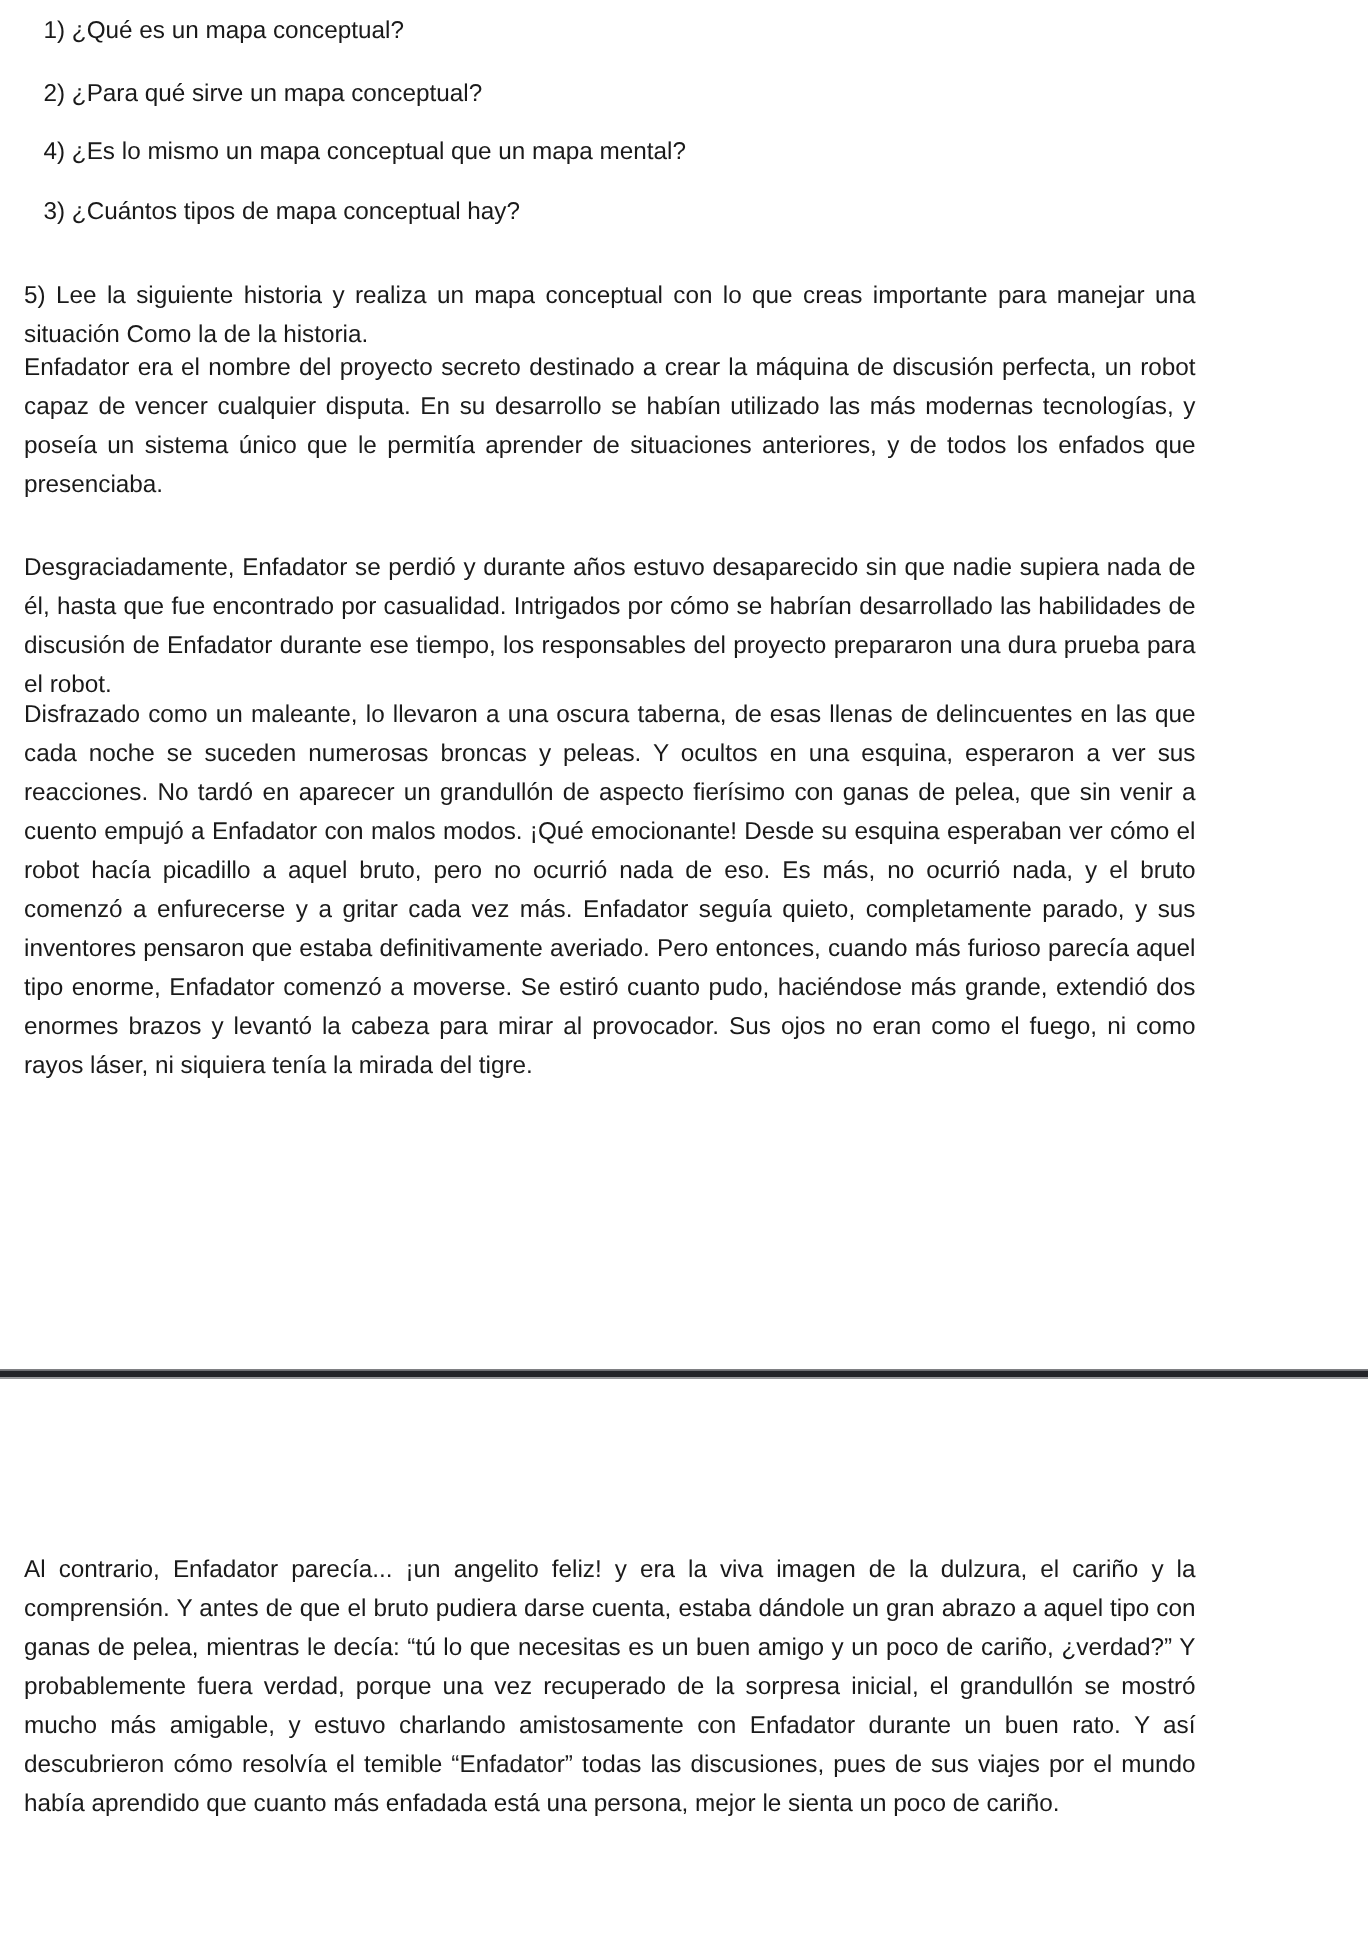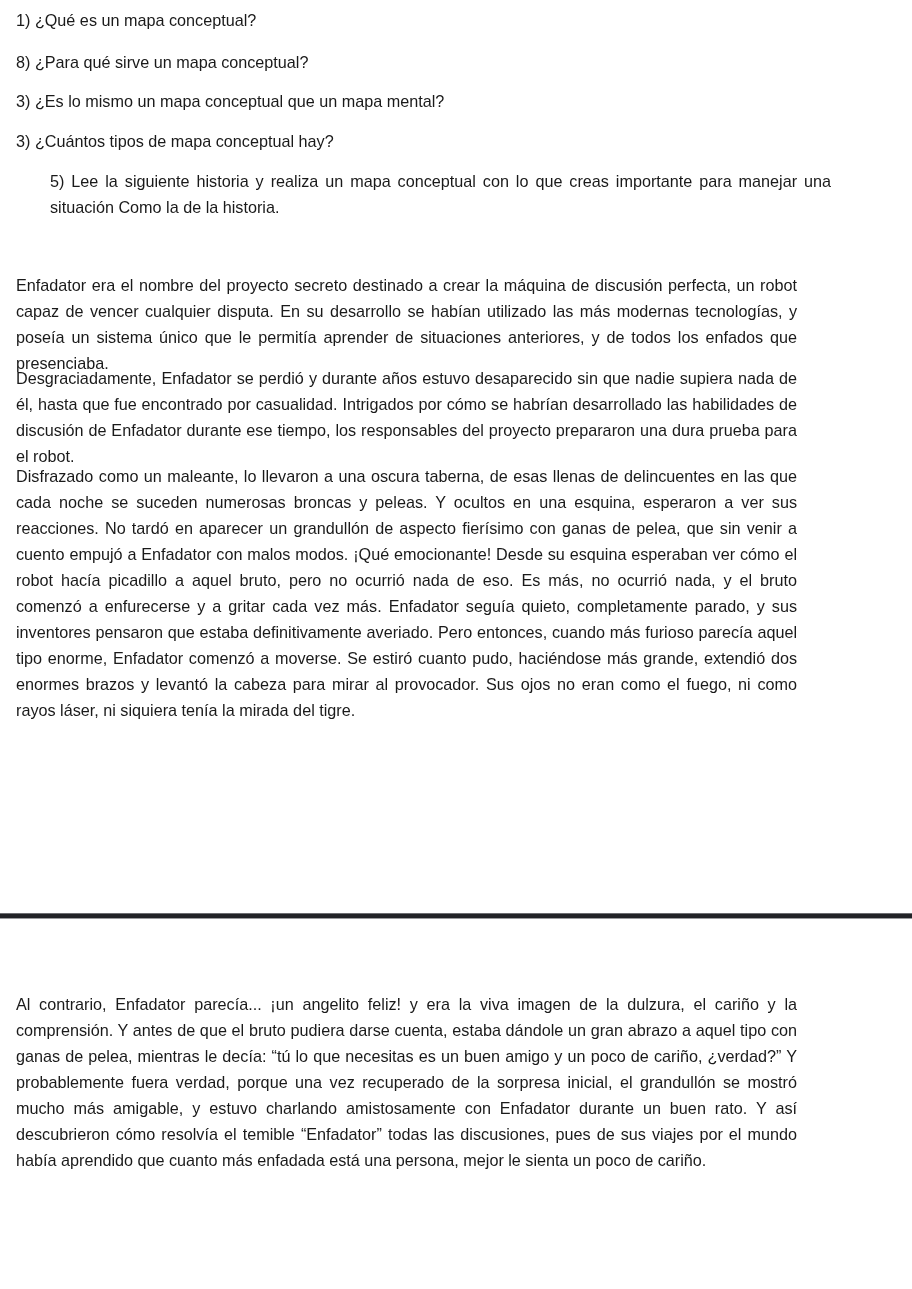--- a/index.html
+++ b/index.html
@@ -14,32 +14,32 @@
       overflow: hidden;
       font-family: "Liberation Sans", "DejaVu Sans", sans-serif;
       color: #1a1a1a;
     }
     .page {
       position: absolute;
       left: 0;
       width: 912px;
     }
     .page-top { top: 0; height: 913px; }
-    .page-bottom { top: 868px; height: 324px; }
+    .page-bottom { top: 910px; height: 324px; }
     .content {
       position: absolute;
       left: 16px;
       width: 781px;
       font-size: 16.2px;
       line-height: 26px;
     }
     .q {
       margin: 0;
       position: absolute;
-      left: 0;
+      left: 13px;
       white-space: nowrap;
       text-align: right;
     }
     .para {
       margin: 0;
       position: absolute;
       left: 0;
       width: 781px;
       text-align: justify;
       text-align-last: left;
@@ -55,26 +55,26 @@
       border-bottom: 1px solid #9a9b9e;
       box-sizing: border-box;
     }
   </style>
 </head>
 <body>
 
 <div class="page page-top">
   <div class="content" style="top:0;">
     <p class="q" style="top:7px;">1) ¿Qué es un mapa conceptual?</p>
-    <p class="q" style="top:49px;">8) ¿Para qué sirve un mapa conceptual?</p>
-    <p class="q" style="top:88px;">3) ¿Es lo mismo un mapa conceptual que un mapa mental?</p>
+    <p class="q" style="top:49px;">2) ¿Para qué sirve un mapa conceptual?</p>
+    <p class="q" style="top:88px;">4) ¿Es lo mismo un mapa conceptual que un mapa mental?</p>
     <p class="q" style="top:128px;">3) ¿Cuántos tipos de mapa conceptual hay?</p>
-    <p class="para" style="top:168px;margin-left:34px;">5) Lee la siguiente historia y realiza un mapa conceptual con lo que creas importante para manejar una situación Como la de la historia.</p>
+    <p class="para" style="top:184px;">5) Lee la siguiente historia y realiza un mapa conceptual con lo que creas importante para manejar una situación Como la de la historia.</p>
 
-    <p class="para" style="top:232px;margin-top:40px;">Enfadator era el nombre del proyecto secreto destinado a crear la máquina de discusión perfecta, un robot capaz de vencer cualquier disputa. En su desarrollo se habían utilizado las más modernas tecnologías, y poseía un sistema único que le permitía aprender de situaciones anteriores, y de todos los enfados que presenciaba.</p>
+    <p class="para" style="top:232px;">Enfadator era el nombre del proyecto secreto destinado a crear la máquina de discusión perfecta, un robot capaz de vencer cualquier disputa. En su desarrollo se habían utilizado las más modernas tecnologías, y poseía un sistema único que le permitía aprender de situaciones anteriores, y de todos los enfados que presenciaba.</p>
     <p class="para" style="top:365px;">Desgraciadamente, Enfadator se perdió y durante años estuvo desaparecido sin que nadie supiera nada de él, hasta que fue encontrado por casualidad. Intrigados por cómo se habrían desarrollado las habilidades de discusión de Enfadator durante ese tiempo, los responsables del proyecto prepararon una dura prueba para el robot.</p>
     <p class="para" style="top:463px;">Disfrazado como un maleante, lo llevaron a una oscura taberna, de esas llenas de delincuentes en las que cada noche se suceden numerosas broncas y peleas. Y ocultos en una esquina, esperaron a ver sus reacciones. No tardó en aparecer un grandullón de aspecto fierísimo con ganas de pelea, que sin venir a cuento empujó a Enfadator con malos modos. ¡Qué emocionante! Desde su esquina esperaban ver cómo el robot hacía picadillo a aquel bruto, pero no ocurrió nada de eso. Es más, no ocurrió nada, y el bruto comenzó a enfurecerse y a gritar cada vez más. Enfadator seguía quieto, completamente parado, y sus inventores pensaron que estaba definitivamente averiado. Pero entonces, cuando más furioso parecía aquel tipo enorme, Enfadator comenzó a moverse. Se estiró cuanto pudo, haciéndose más grande, extendió dos enormes brazos y levantó la cabeza para mirar al provocador. Sus ojos no eran como el fuego, ni como rayos láser, ni siquiera tenía la mirada del tigre.</p>
   </div>
 </div>
 
 <div class="divider"></div>
 
 <div class="page page-bottom">
   <div class="content" style="top:0;">
     <p class="para" style="top:123px;">Al contrario, Enfadator parecía... ¡un angelito feliz! y era la viva imagen de la dulzura, el cariño y la comprensión. Y antes de que el bruto pudiera darse cuenta, estaba dándole un gran abrazo a aquel tipo con ganas de pelea, mientras le decía: “tú lo que necesitas es un buen amigo y un poco de cariño, ¿verdad?” Y probablemente fuera verdad, porque una vez recuperado de la sorpresa inicial, el grandullón se mostró mucho más amigable, y estuvo charlando amistosamente con Enfadator durante un buen rato. Y así descubrieron cómo resolvía el temible “Enfadator” todas las discusiones, pues de sus viajes por el mundo había aprendido que cuanto más enfadada está una persona, mejor le sienta un poco de cariño.</p>

